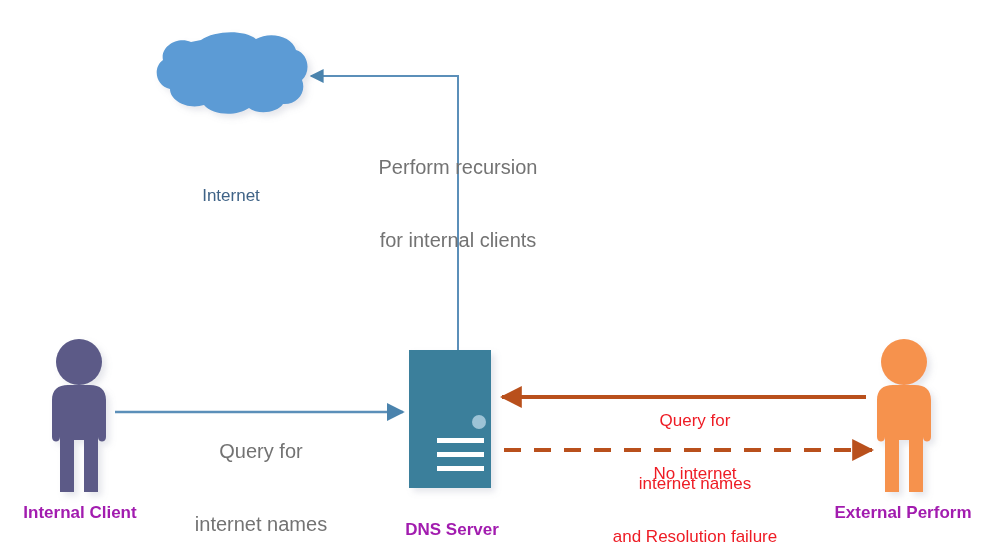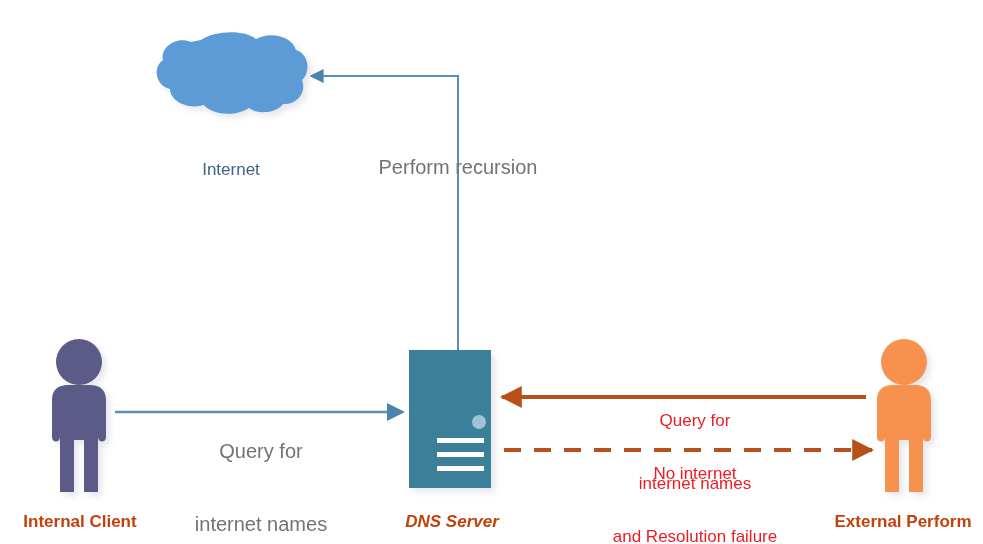--- a/index.html
+++ b/index.html
@@ -25,42 +25,42 @@
     height: 544px;
   }
   .lbl {
     position: absolute;
     white-space: pre;
     line-height: 1.22;
   }
   .node-caption {
     font-size: 17px;
     font-weight: bold;
-    color: #c2410c;
+    color: #a21caf;
     text-align: center;
-    margin-top: 9px;
   }
   .cloud-caption {
     font-size: 17px;
     font-weight: normal;
     color: #3f6387;
     text-align: center;
+    margin-top: 26px;
   }
   .flow-blue {
     font-size: 20px;
     color: #737373;
     text-align: center;
   }
   .flow-red {
     font-size: 17px;
     color: #ee1c25;
     text-align: center;
   }
   #cap-internal { left: 0px;   top: 503px; width: 160px; }
-  #cap-dns      { left: 372px; top: 503px; width: 160px; font-style: italic; }
+  #cap-dns      { left: 372px; top: 520px; width: 160px; }
   #cap-external { left: 823px; top: 503px; width: 160px; }
   #cap-internet { left: 158px; top: 160px; width: 146px; }
   #lbl-recursion { left: 340px; top: 106px; width: 236px; }
   #lbl-internal-query { left: 162px; top: 390px; width: 198px; }
   #lbl-external-query { left: 592px; top: 370px; width: 206px; }
   #lbl-failure { left: 570px; top: 423px; width: 250px; }
 </style>
 </head>
 <body>
 
@@ -154,20 +154,21 @@
                L 885 437
                C 885 443, 877 443, 877 437
                Z" fill="#f6924e"></path>
     </g>
   </svg>
 
   <div class="lbl cloud-caption" id="cap-internet">Internet</div>
 
   <div class="lbl flow-blue" id="lbl-recursion">
     <div>Perform recursion</div>
+    <div>for internal clients</div>
   </div>
 
   <div class="lbl flow-blue" id="lbl-internal-query">
     <div>Query for</div>
     <div>internet names</div>
   </div>
 
   <div class="lbl flow-red" id="lbl-external-query">
     <div>Query for</div>
     <div>internet names</div>

